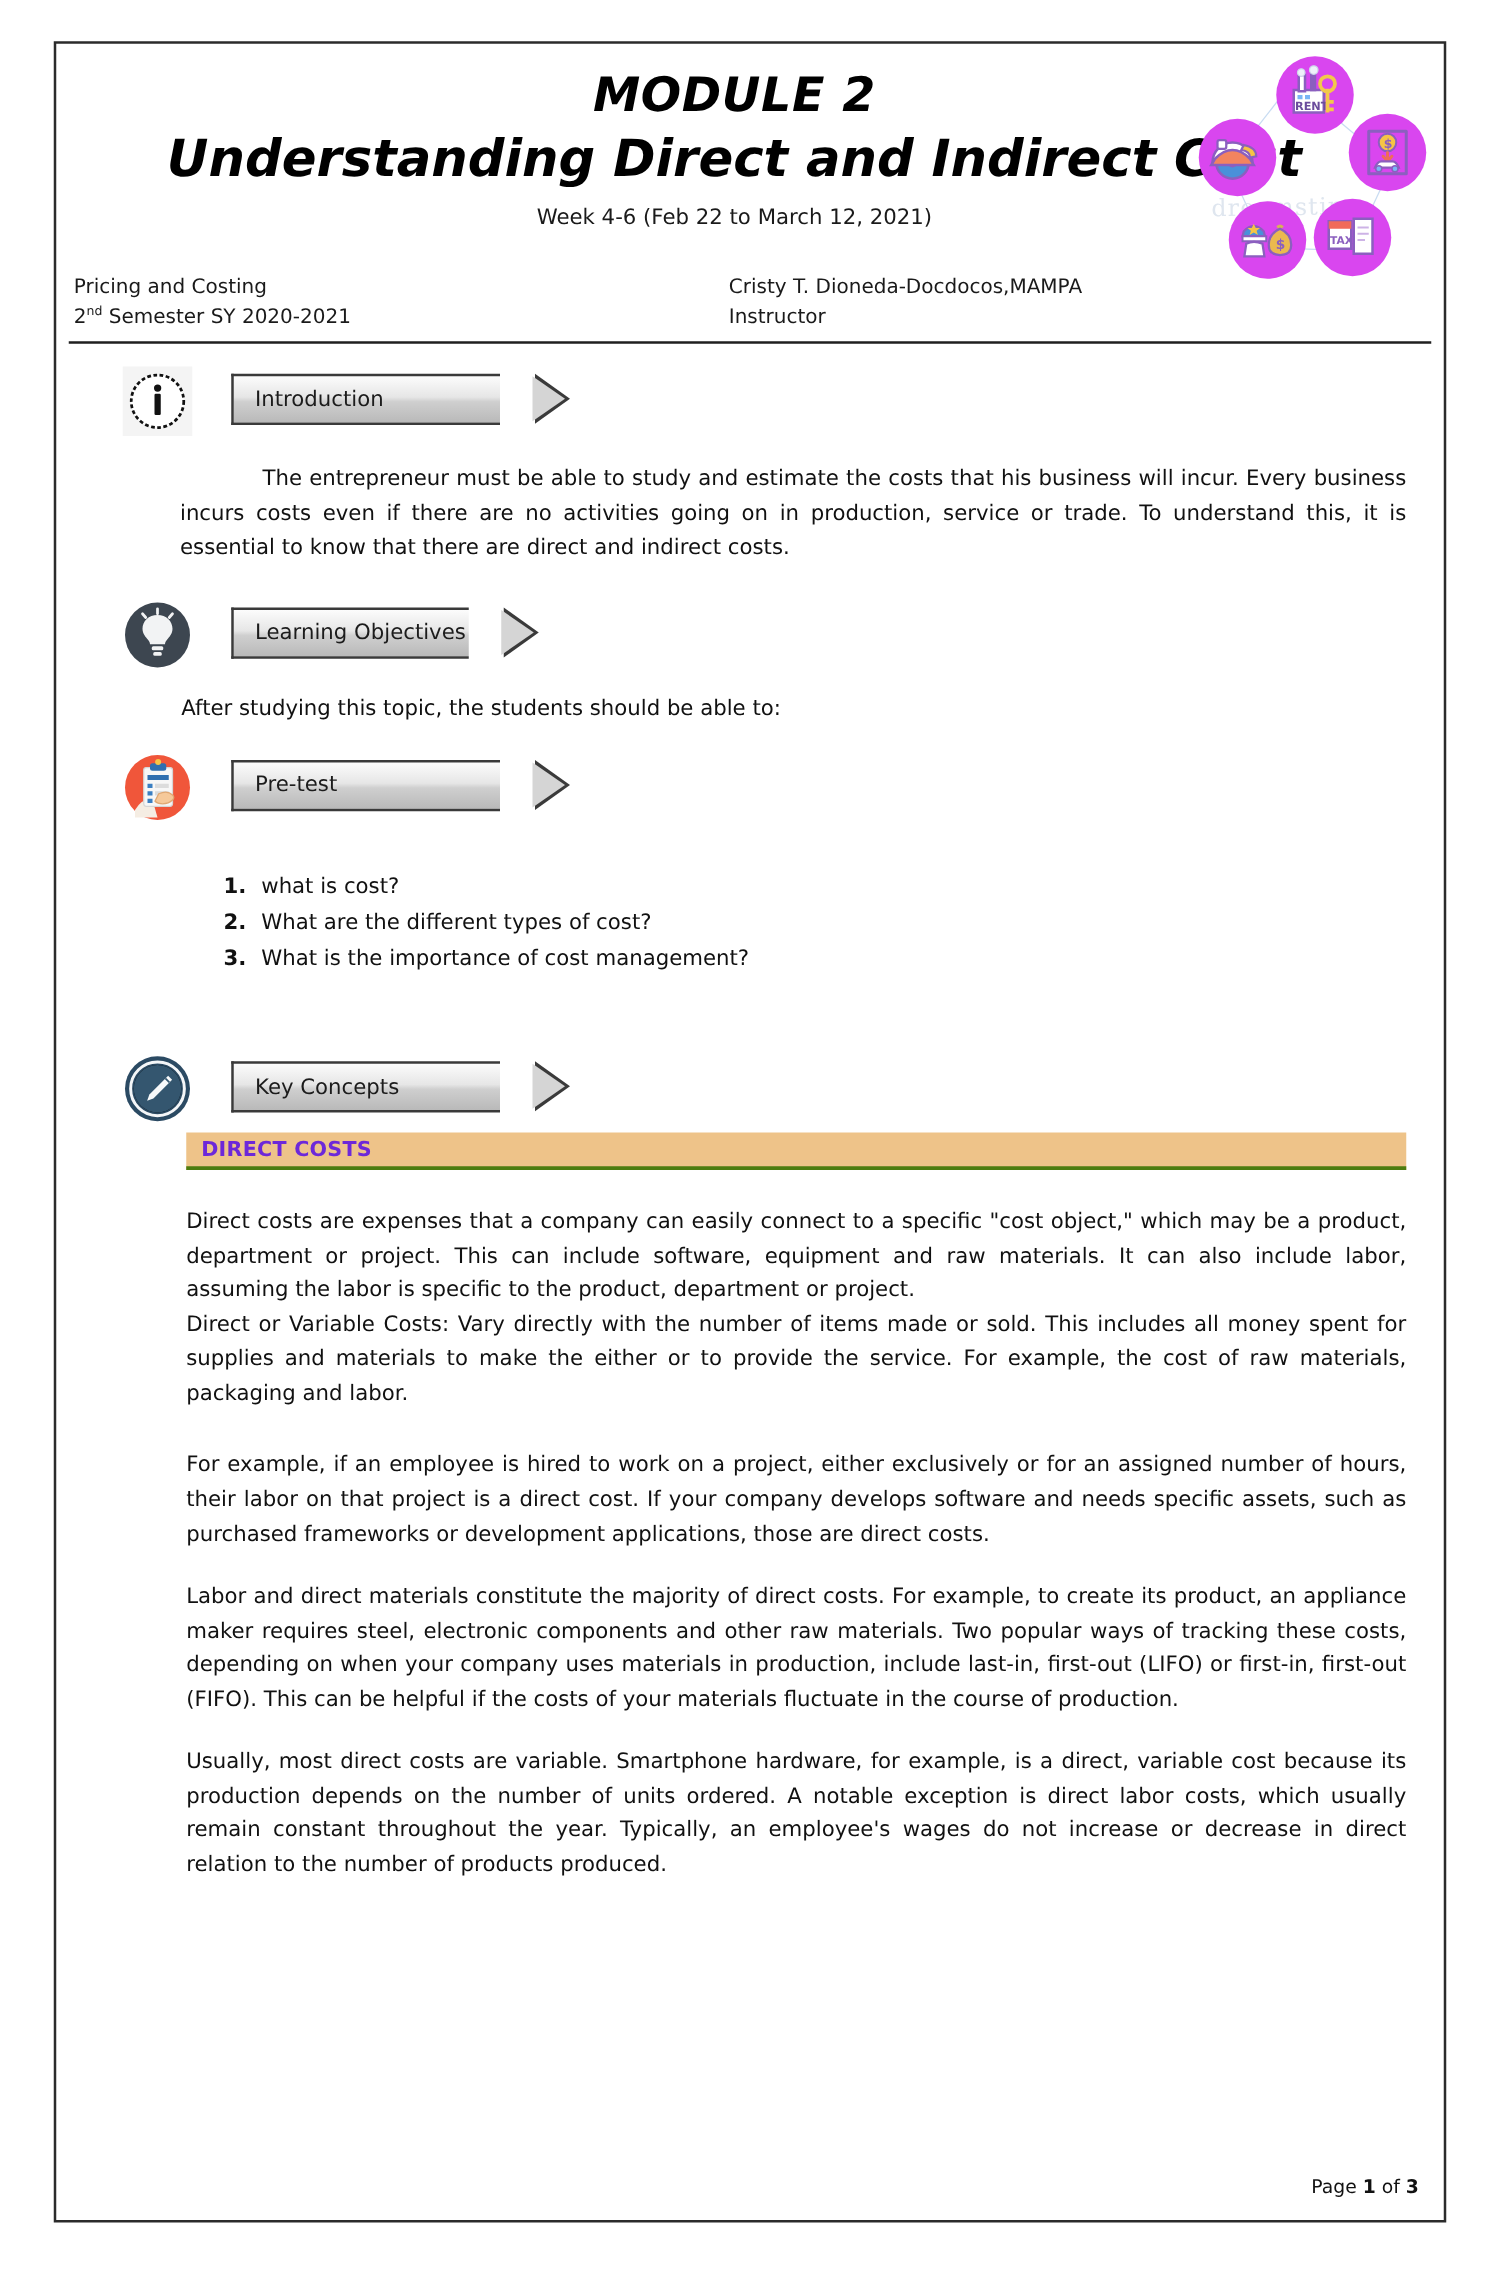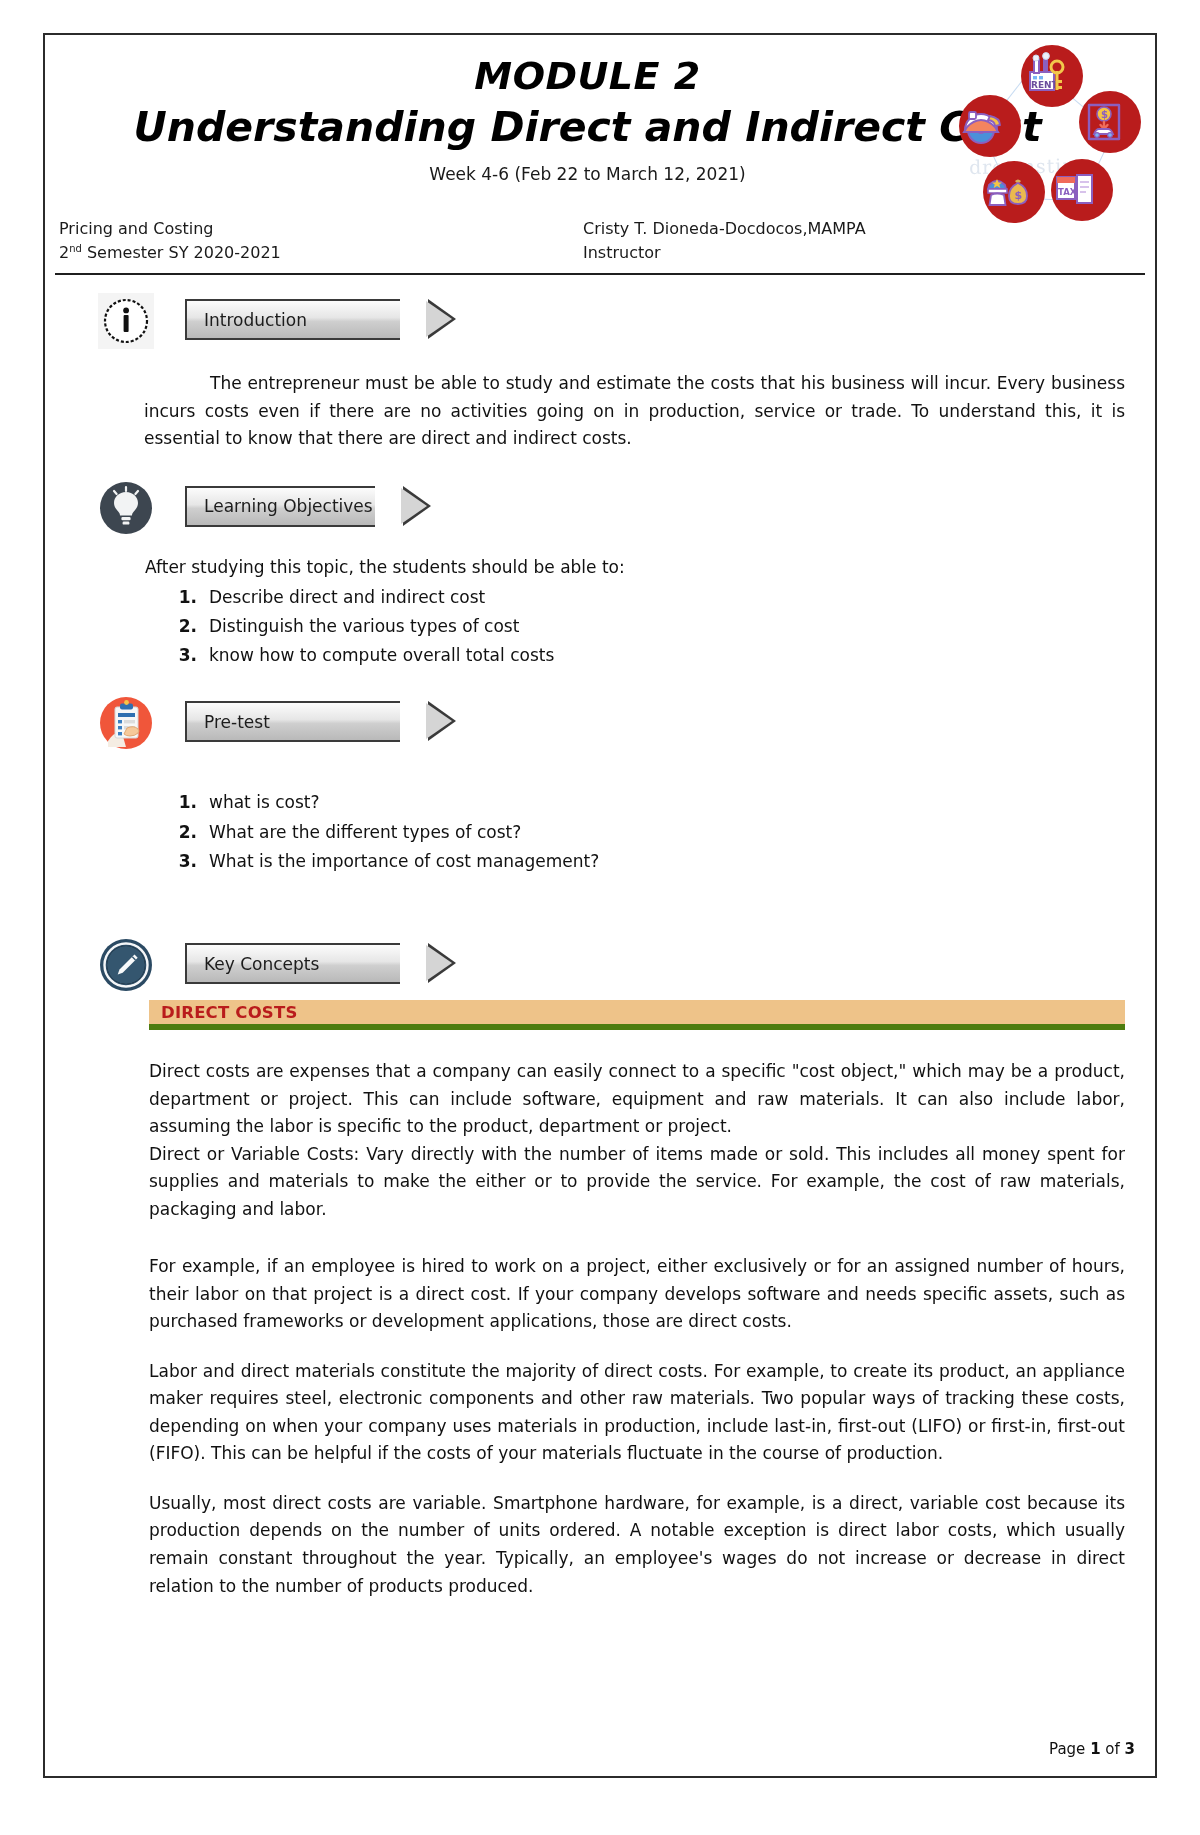--- a/index.html
+++ b/index.html
@@ -77,22 +77,22 @@
     font-size: 19px;
     color: #dfe6ef;
     font-family: "DejaVu Serif", serif;
     letter-spacing: 1px;
     transform: rotate(-1deg);
   }
   .node {
     position: absolute;
     width: 62px; height: 62px;
     border-radius: 50%;
-    background: #b91c1c;
-    display: flex; align-items: center;  text-decoration: underline;
+    background: #d946ef;
+    display: flex; align-items: center; justify-content: center; text-decoration: underline;
   }
   .node svg { display:block; }
   .n-rent { left: 66px; top: 2px; }
   .n-money { left: 124px; top: 48px; }
   .n-tax  { left: 96px; top: 116px; }
   .n-police { left: 28px; top: 118px; }
   .n-saw  { left: 4px;  top: 52px; }
   .link {
     position:absolute;
     border-top: 1.5px solid #c8dcf2;
@@ -205,28 +205,28 @@
     margin-top: 30px;
     padding-left: 86px;
   }
 
   .keyconcepts-gap { height: 36px; }
 
   .kc-body { padding: 0 16px 0 90px; }
 
   .bar {
     background: #eec389;
-    border-bottom: 6px solid #4d7c0f;
+    border-bottom: 3px solid #4d7c0f;
     height: 30px;
     display: flex;
     align-items: center;
     padding-left: 12px;
     font-size: 16.5px;
     font-weight: bold;
-    color: #b91c1c;
+    color: #6d28d9;
     letter-spacing: 0.2px;
     margin-bottom: 28px;
     width: 100%;
   }
   .kc-body p { margin: 0 0 0 0; }
   .kc-body p + p { margin-top: 0; }
   .gap-lg { height: 30px; }
   .gap-md { height: 22px; }
 
   .footer {
@@ -370,25 +370,20 @@
         </svg>
       </div>
       <div class="sec-banner" style="width:190px;">
         <span>Learning Objectives</span>
         <span class="tip"></span>
       </div>
     </div>
 
     <div class="lo-block">
       <div class="lo-lead">After studying this topic, the students should be able to:</div>
-      <ol class="items bold-num">
-        <li>Describe direct and indirect cost</li>
-        <li>Distinguish the various types of cost</li>
-        <li>know how to compute overall total costs</li>
-      </ol>
     </div>
 
     <div class="section-head" style="margin-top:24px;">
       <div class="sec-icon">
         <svg width="56" height="56" viewBox="0 0 56 56">
           <circle cx="28" cy="28" r="26" fill="#f0563a"></circle>
           <path d="M10 46 q6-10 14-8 l4 14 h-18z" fill="#f5ede3"></path>
           <rect x="17" y="12" width="23" height="31" rx="2" fill="#f7f7f7" stroke="#d6d6d6" stroke-width="1"></rect>
           <rect x="22" y="8.5" width="13" height="6" rx="2" fill="#2f6fb0"></rect>
           <circle cx="28.5" cy="7.5" r="2.4" fill="#f6c445"></circle>

